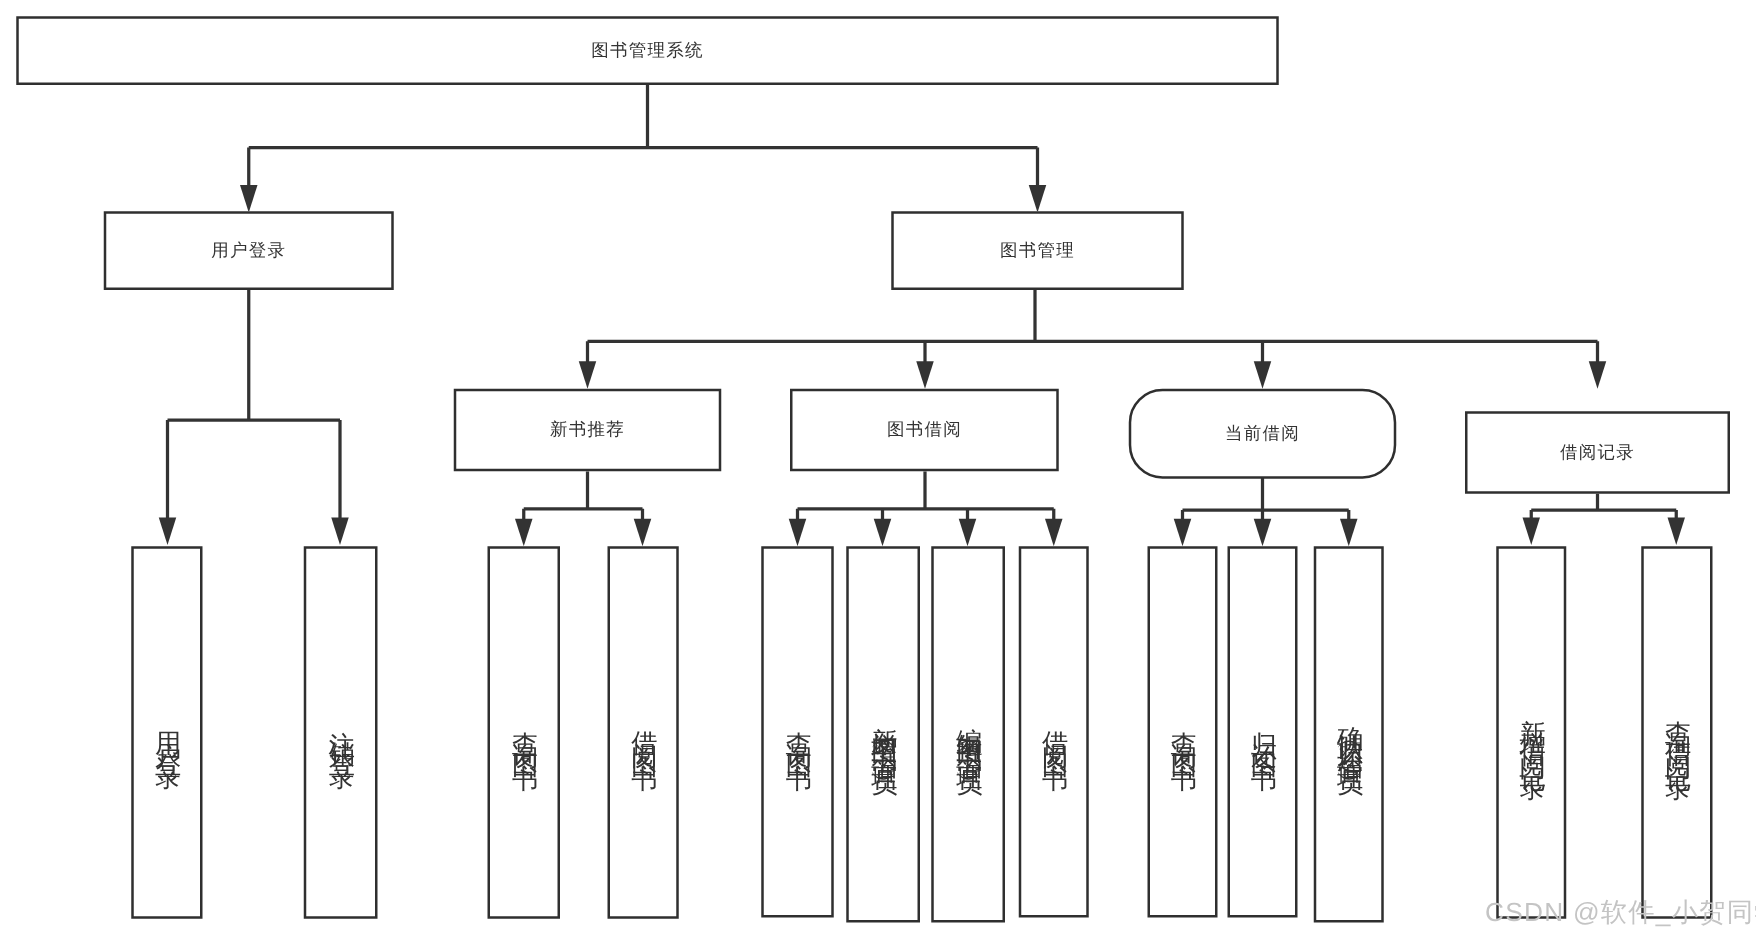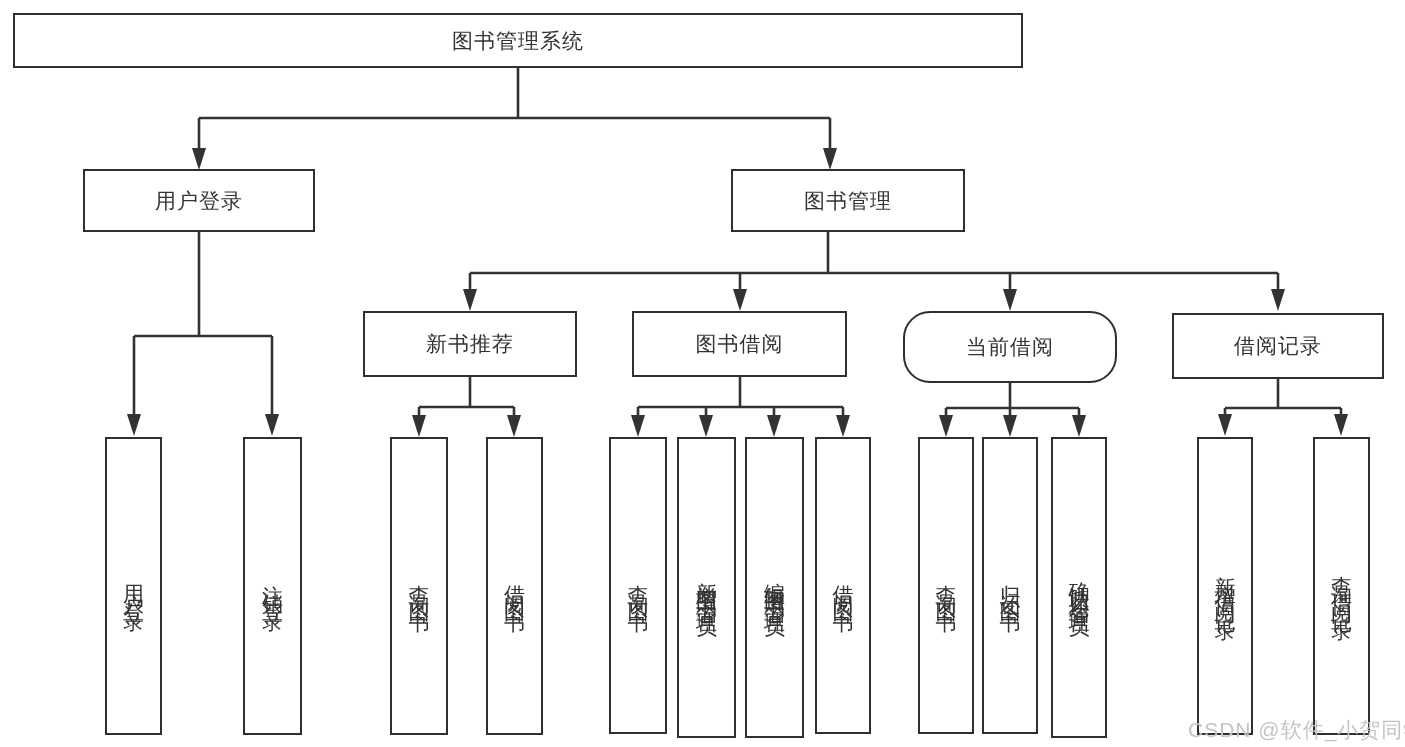--- a/index.html
+++ b/index.html
@@ -22,21 +22,21 @@
   .box {
     position: absolute;
     box-sizing: border-box;
     border: 2px solid #2f2f2f;
     background: #ffffff;
     display: flex;
     align-items: center;
     justify-content: center;
     color: #333333;
   }
-  .h-label { font-size: 21px; letter-spacing: 1px; white-space: nowrap; font-family: Liberation Mono, monospace; }
+  .h-label { font-size: 14px; letter-spacing: 1px; white-space: nowrap; font-family: Liberation Mono, monospace; }
   .v-box span {
     writing-mode: vertical-rl;
     text-orientation: mixed;
     font-size: 21px;
     letter-spacing: 9px;
     color: #333333;
   }
   .v-box.tight span { letter-spacing: 5px; }
   .watermark {
     position: absolute;
@@ -130,34 +130,34 @@
     </g>
   </svg>
 
   <div class="box" style="left:13px; top:13px; width:1010px; height:55px;">
     <span class="h-label">图书管理系统</span>
   </div>
 
   <div class="box" style="left:83px; top:169px; width:232px; height:63px;">
     <span class="h-label">用户登录</span>
   </div>
-  <div class="box" style="left:713px; top:169px; width:234px; height:63px;margin-left:18px;">
+  <div class="box" style="left:713px; top:169px; width:234px; height:63px;">
     <span class="h-label">图书管理</span>
   </div>
 
   <div class="box" style="left:632px; top:311px; width:215px; height:66px;">
     <span class="h-label">图书借阅</span>
   </div>
   <div class="box" style="left:363px; top:311px; width:214px; height:66px;">
     <span class="h-label">新书推荐</span>
   </div>
   <div class="box" style="left:903px; top:311px; width:214px; height:72px;border-radius:27px;">
     <span class="h-label">当前借阅</span>
   </div>
-  <div class="box" style="left:1172px; top:313px; width:212px; height:66px;">
+  <div class="box" style="left:1172px; top:329px; width:212px; height:66px;">
     <span class="h-label">借阅记录</span>
   </div>
 
   <div class="box v-box" style="left:105px; top:437px; width:57px; height:298px;">
     <span>用户登录</span>
   </div>
   <div class="box v-box" style="left:243px; top:437px; width:59px; height:298px;">
     <span>注销登录</span>
   </div>
 

